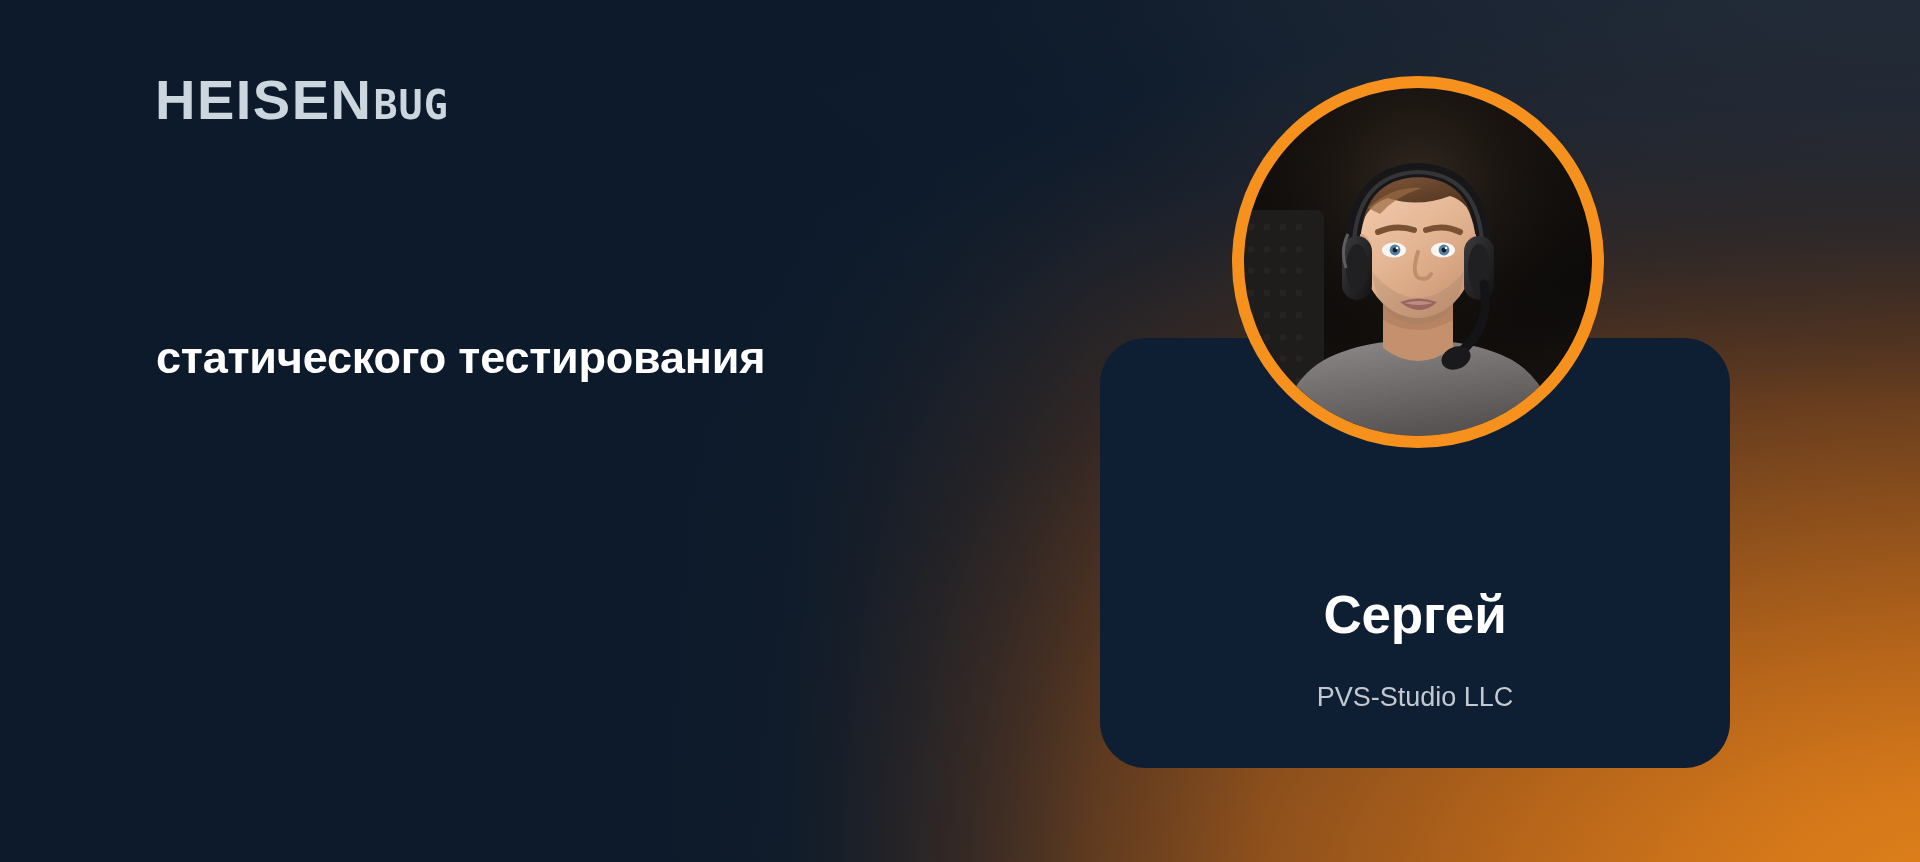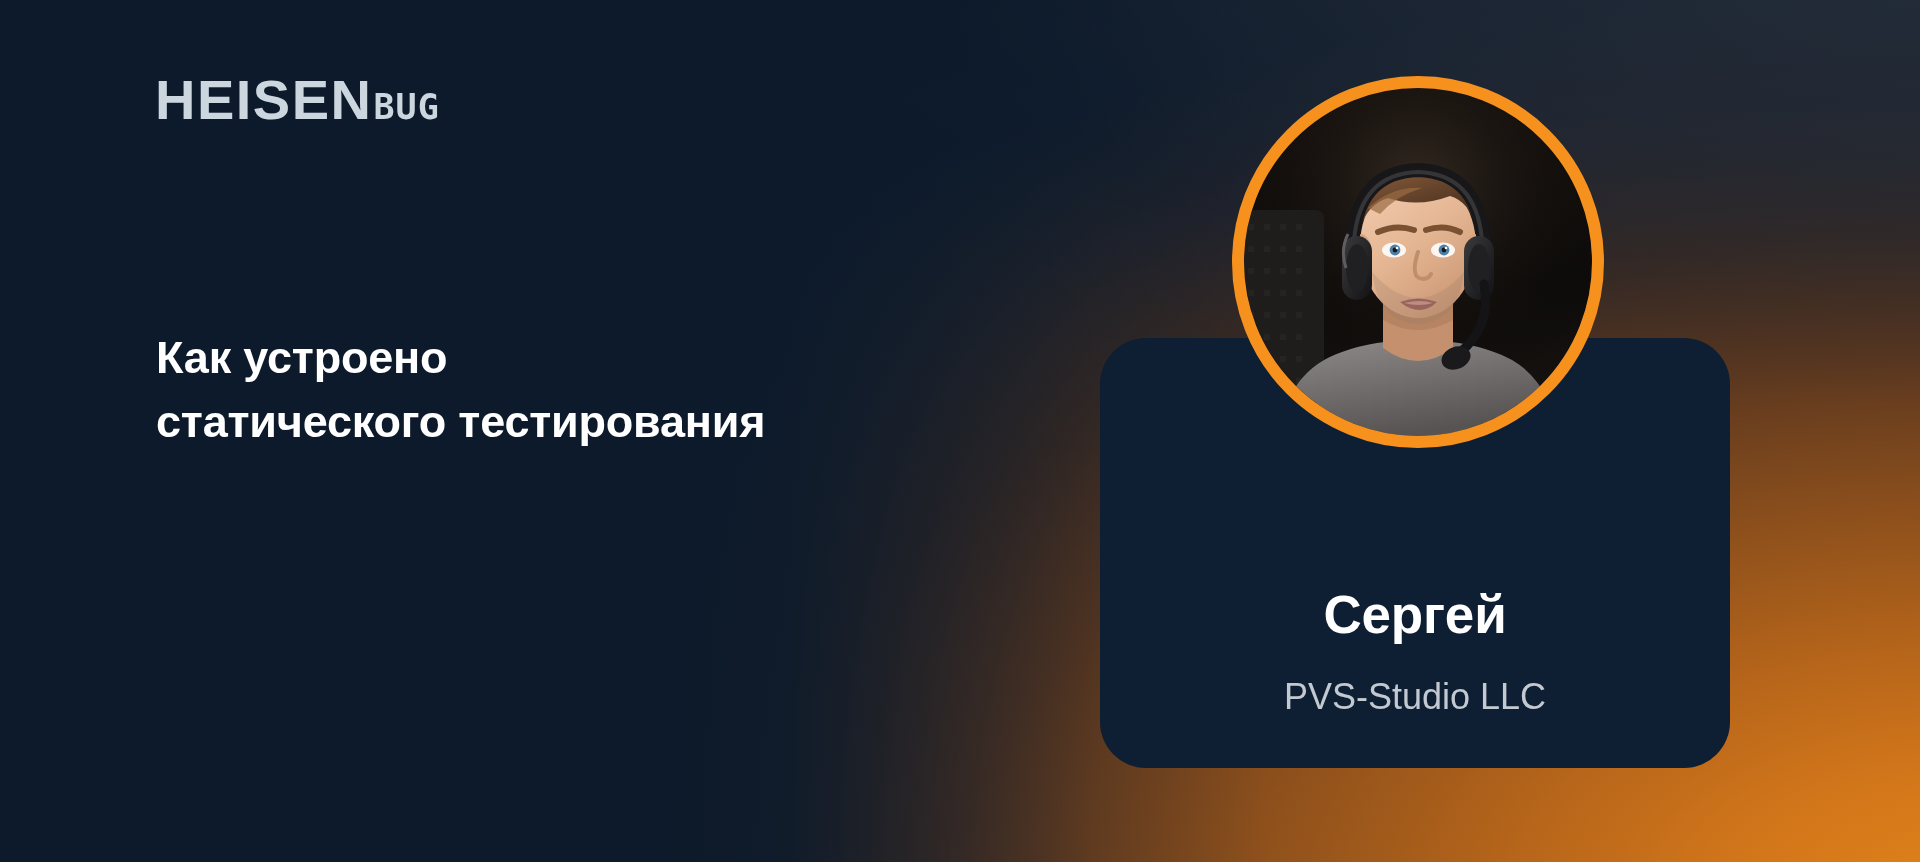--- a/index.html
+++ b/index.html
@@ -76,21 +76,21 @@
     user-select: none;
   }
   .logo-main {
     font-size: 56px;
     font-weight: 700;
     letter-spacing: 1.5px;
     line-height: 1;
     font-family: "Liberation Sans", sans-serif;
   }
   .logo-sub {
-    font-size: 35px;
+    font-size: 40px;
     font-weight: 700;
     letter-spacing: 1px;
     line-height: 1;
     margin-left: 1px;
     font-family: "DejaVu Sans Mono", monospace;
   }
 
   
   .title {
     position: absolute;
@@ -152,21 +152,21 @@
     color: #ffffff;
     font-size: 53px;
     font-weight: 700;
     line-height: 66px;
     text-align: center;
     letter-spacing: -0.2px;
   }
   .speaker-name span { display: block; }
   .speaker-company {
     color: #c2c9d1;
-    font-size: 36px;
+    font-size: 27px;
     font-weight: 400;
     line-height: 34px;
     text-align: left;
     margin-top: 32px;
   }
 </style>
 </head>
 <body>
 
 <div id="slide">
@@ -175,21 +175,20 @@
   <div class="bg-glow"></div>
   <div class="bg-haze"></div>
   <div class="bg-left"></div>
 
   <div class="logo">
     <span class="logo-main">HEISEN</span>
     <span class="logo-sub">BUG</span>
   </div>
 
   <h1 class="title">
-    <span class="title-line">Как устроено</span>
     <span class="title-line">статического тестирования</span>
   </h1>
 
   <div class="speaker-card">
     <div class="speaker-name">
       <span>Сергей</span>
     </div>
     <div class="speaker-company">PVS-Studio LLC</div>
   </div>
 

